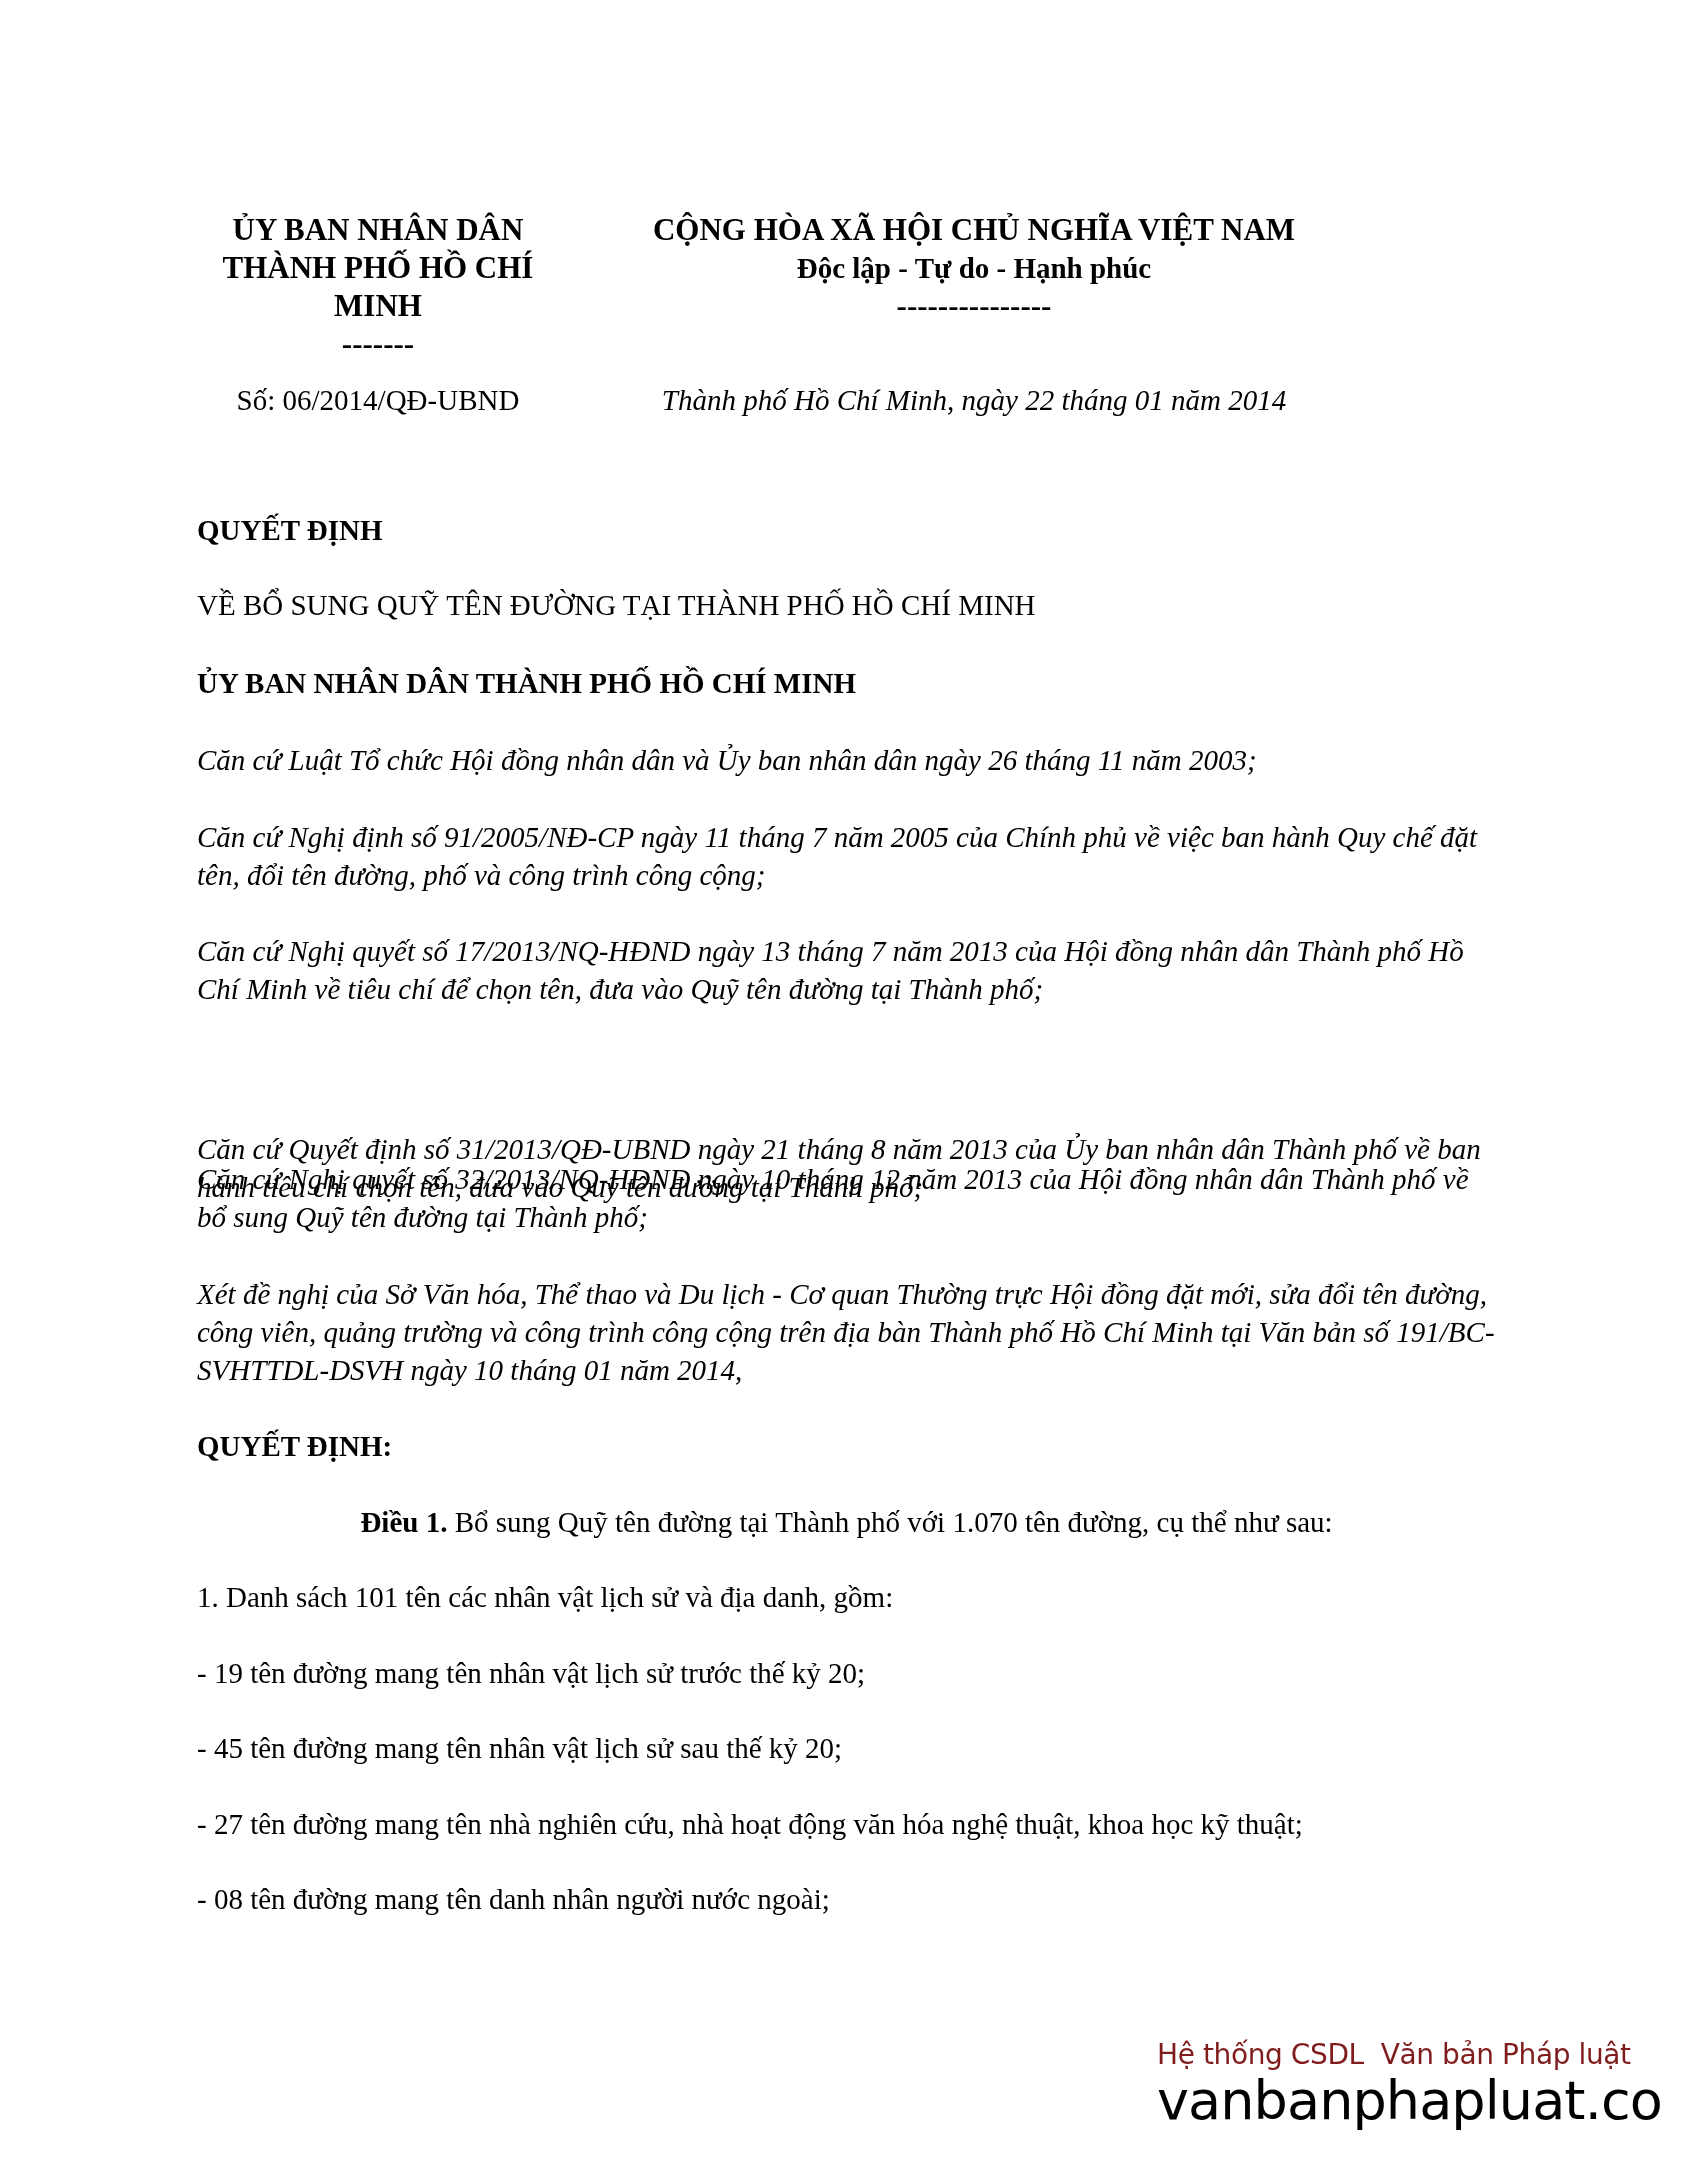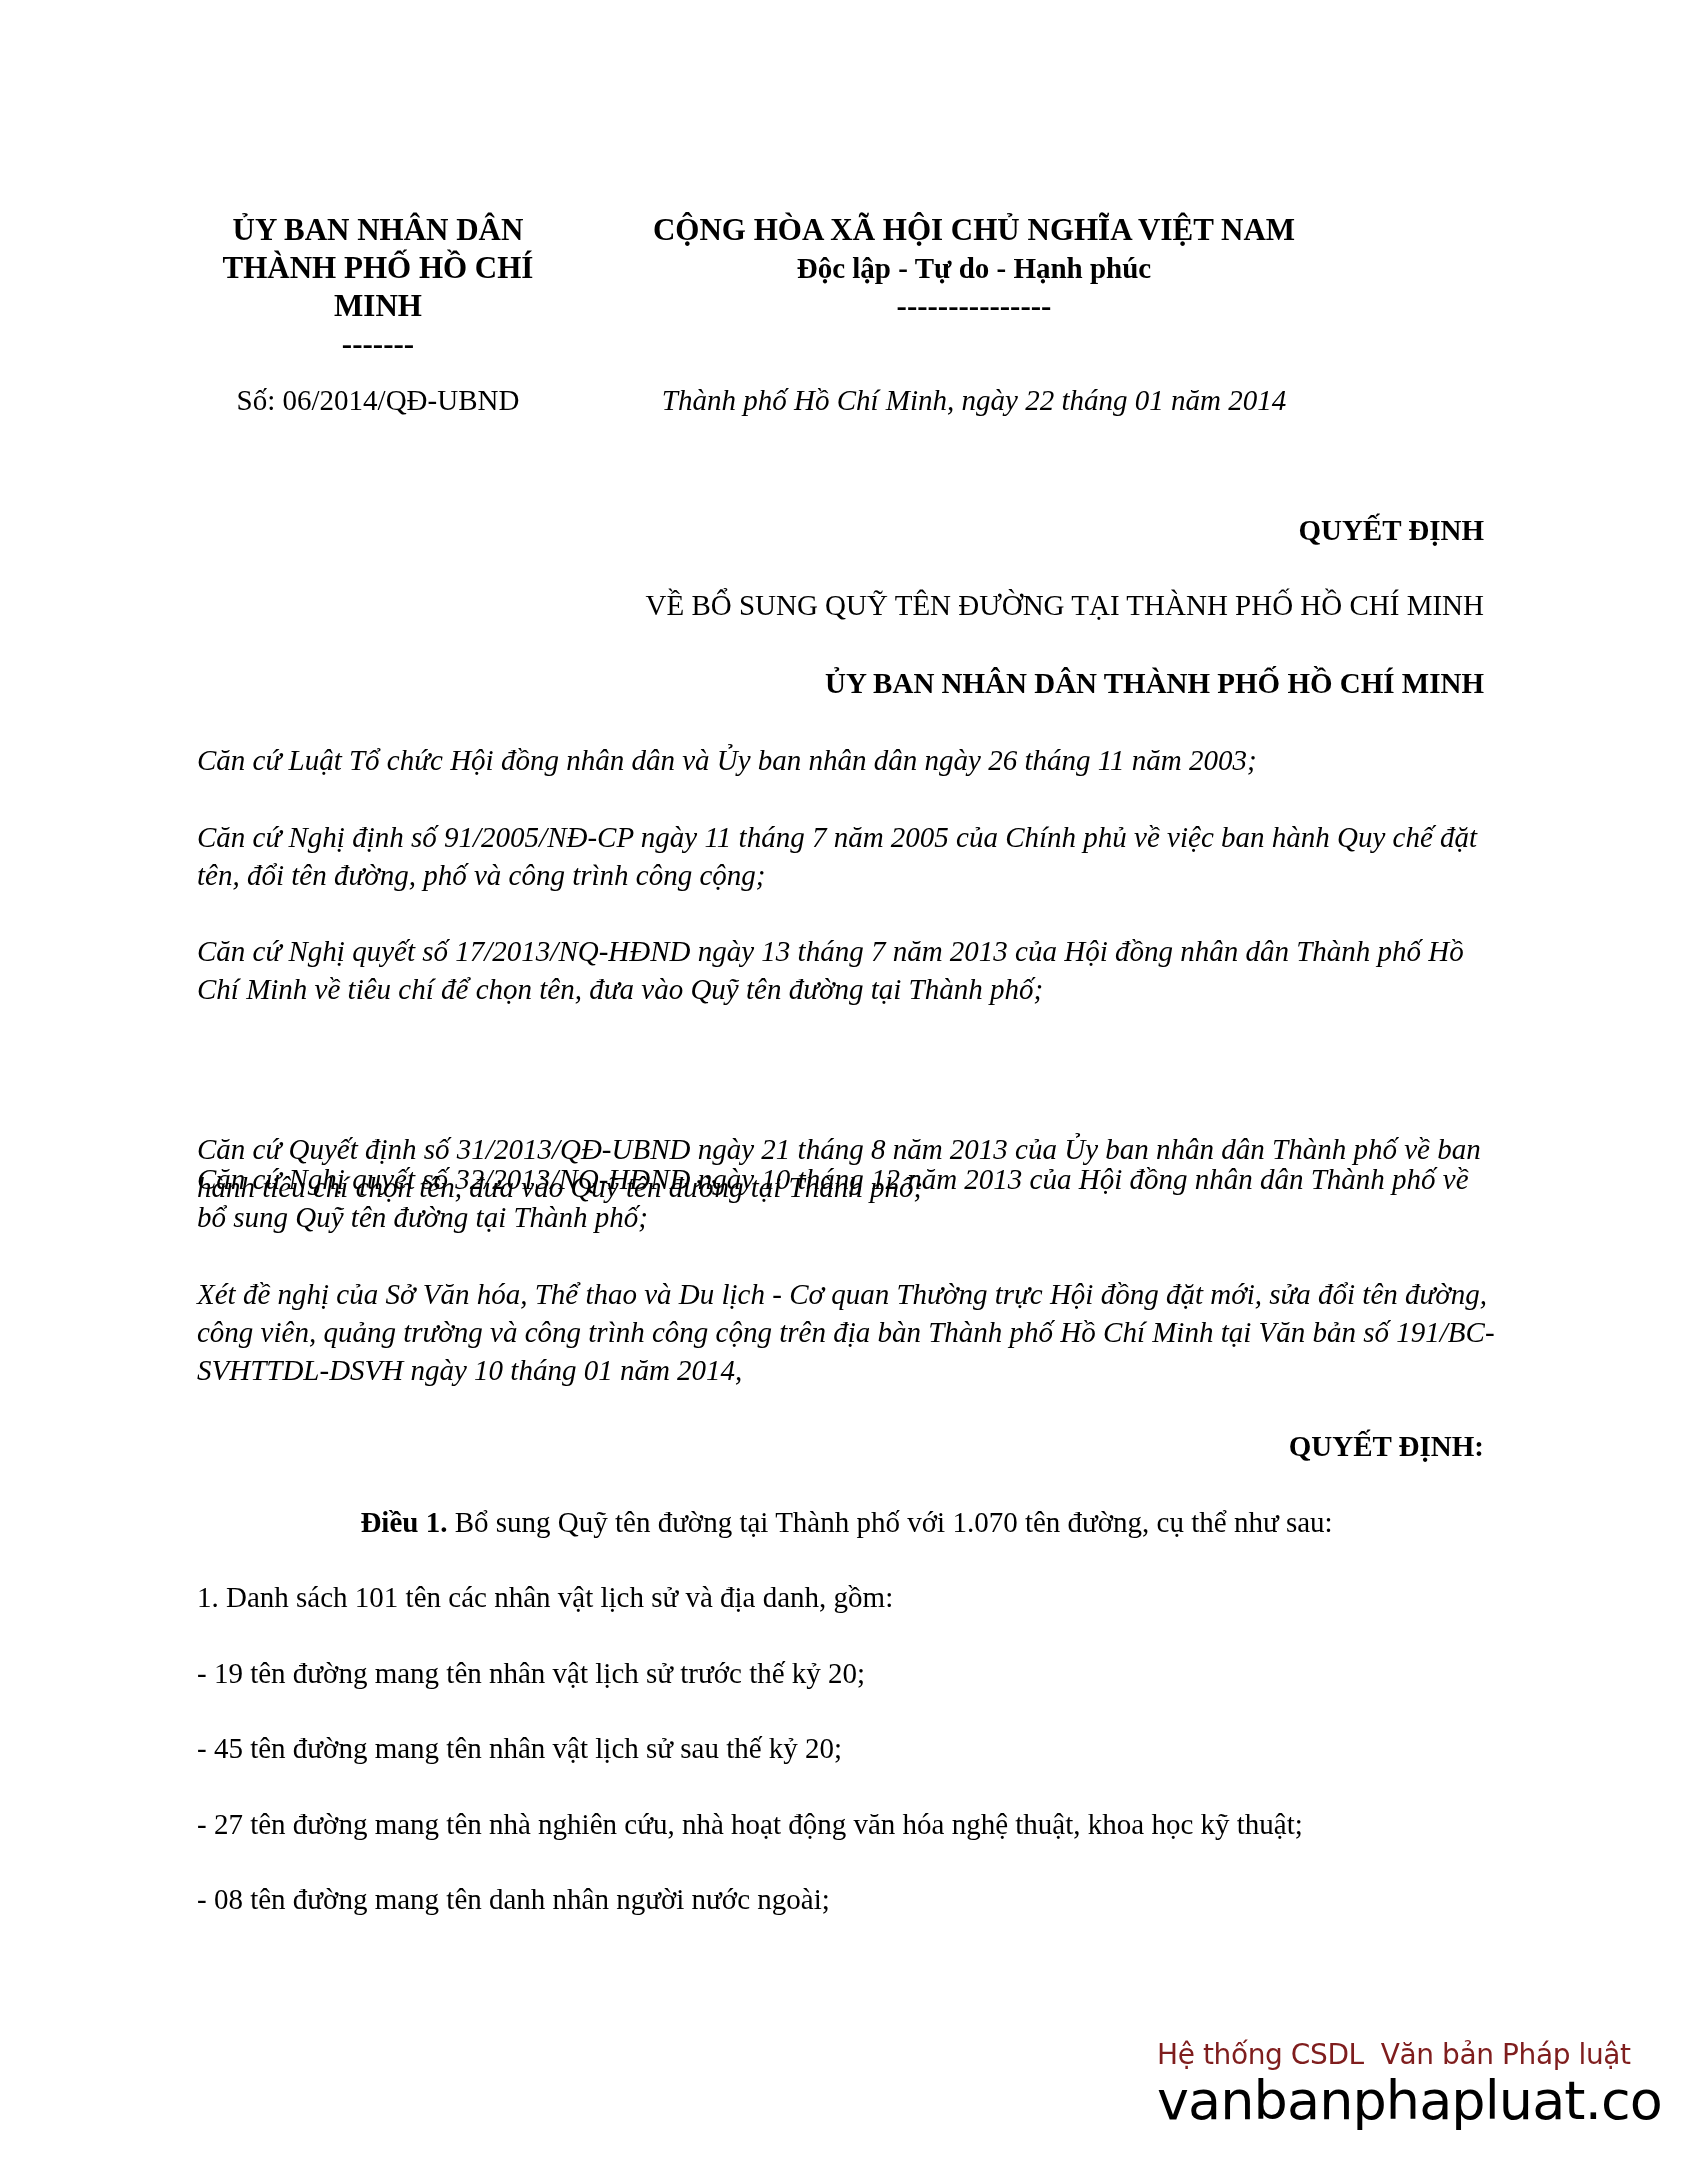--- a/index.html
+++ b/index.html
@@ -60,21 +60,21 @@
     text-align: center;
     font-style: italic;
     font-size: 29px;
     line-height: 38px;
   }
   
   .center-line {
     position: absolute;
     left: 197px;
     width: 1287px;
-    text-align: right;
+    text-align: left;
     font-size: 29px;
     line-height: 38px;
   }
   .bold { font-weight: bold; }
   .t1 { top: 511px; }
   .t2 { top: 586px; }
   .t3 { top: 664px; }
   
   .para {
     position: absolute;

